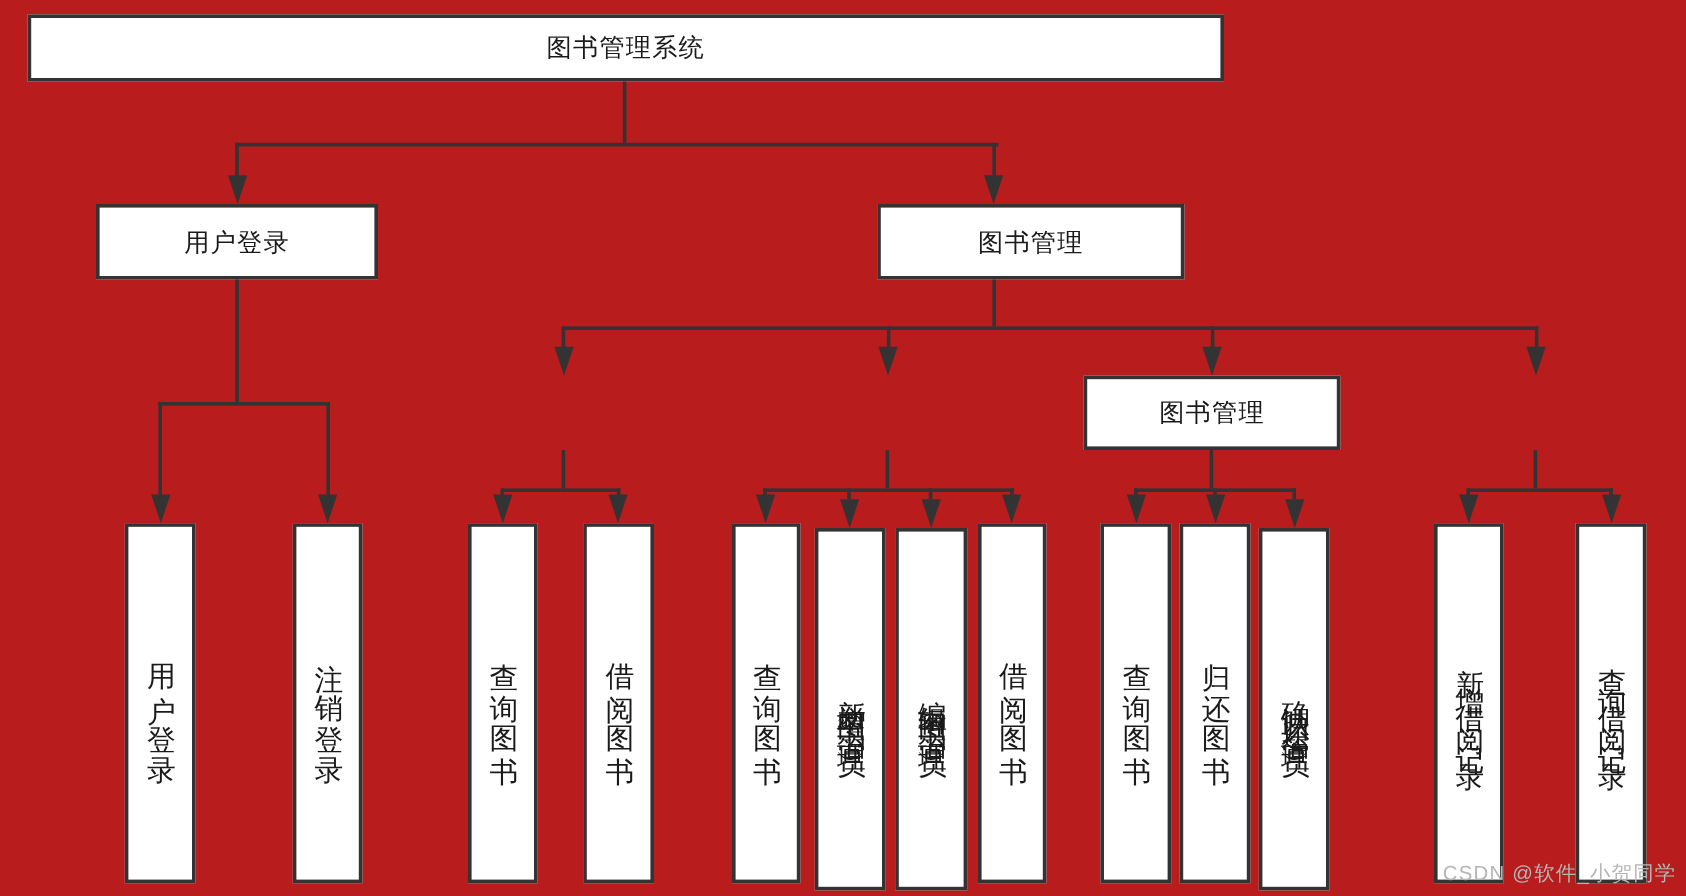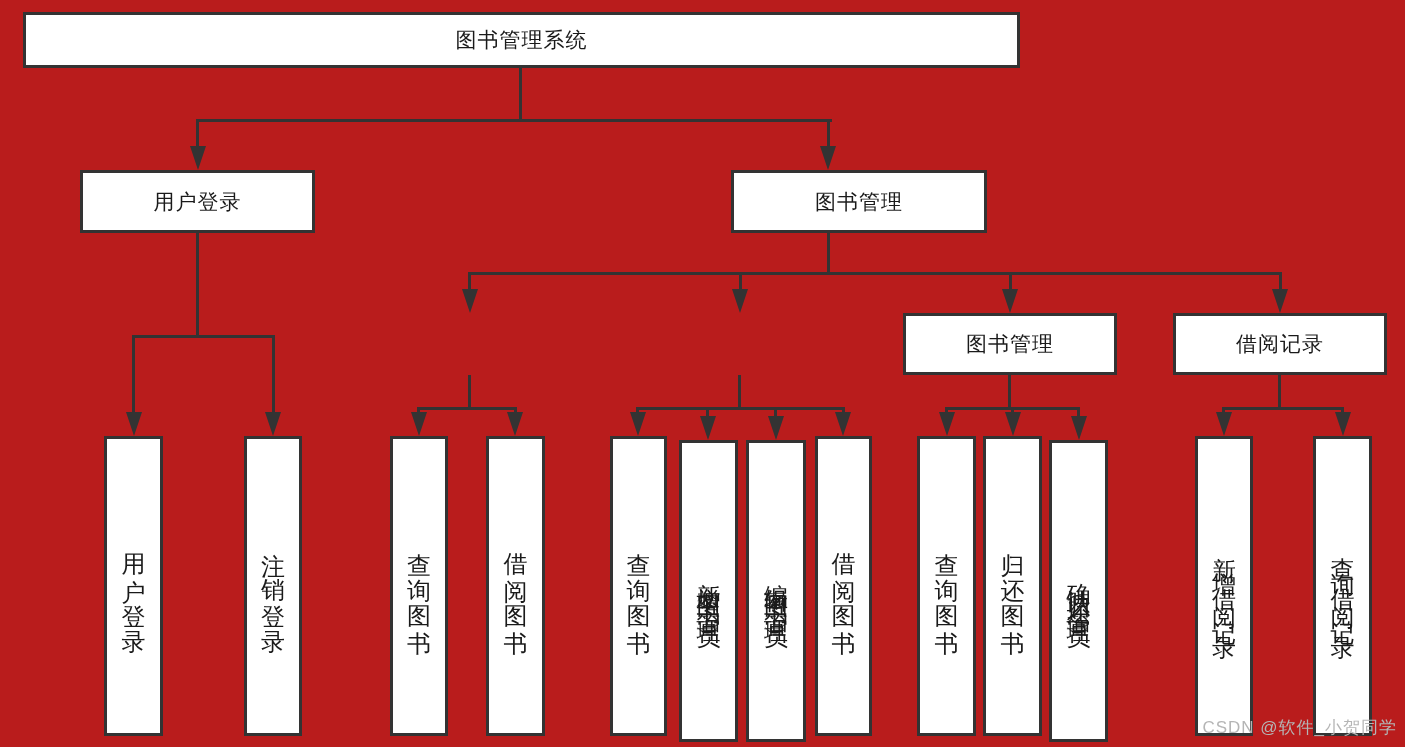--- a/index.html
+++ b/index.html
@@ -102,23 +102,20 @@
   <div class="vline" style="left:739px; top:272px; height:19px;"></div>
   <div class="arrow-down" style="left:732px; top:289px;"></div>
   <div class="vline" style="left:1009px; top:272px; height:19px;"></div>
   <div class="arrow-down" style="left:1002px; top:289px;"></div>
   <div class="vline" style="left:1279px; top:272px; height:19px;"></div>
   <div class="arrow-down" style="left:1272px; top:289px;"></div>
 
   <div class="hbox" style="left:903px; top:313px; width:214px; height:62px;">
     <span>图书管理</span>
   </div>
-  <div class="hbox" style="left:1173px; top:313px; width:214px; height:62px;">
-    <span>借阅记录</span>
-  </div>
 
   <div class="vline" style="left:468px; top:375px; height:32px;"></div>
   <div class="hline" style="left:418px; top:407px; width:99px;"></div>
   <div class="vline" style="left:417px; top:407px; height:7px;"></div>
   <div class="arrow-down" style="left:411px; top:412px;"></div>
   <div class="vline" style="left:514px; top:407px; height:7px;"></div>
   <div class="arrow-down" style="left:507px; top:412px;"></div>
 
   <div class="vline" style="left:738px; top:375px; height:32px;"></div>
   <div class="hline" style="left:636px; top:407px; width:209px;"></div>

